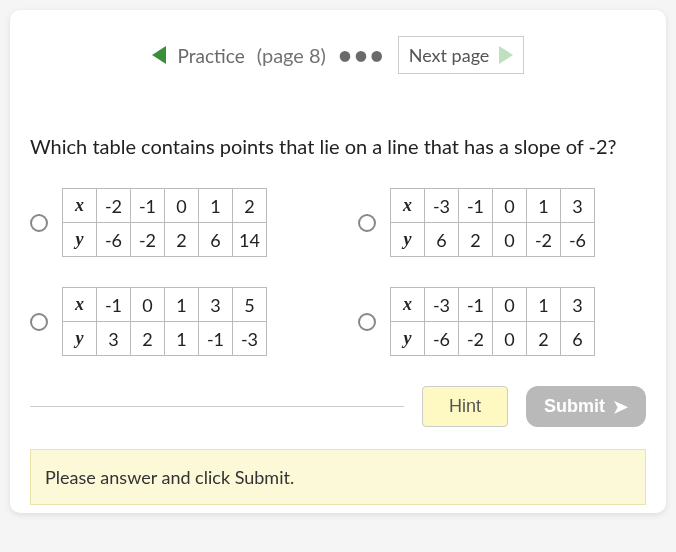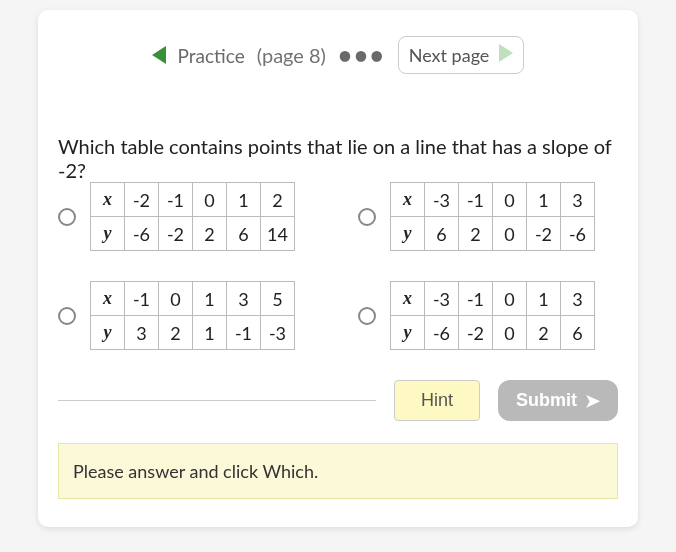--- a/index.html
+++ b/index.html
@@ -5,25 +5,25 @@
   * { box-sizing: border-box; margin: 0; padding: 0; }
   body {
     font-family: 'Lato', 'Helvetica Neue', Arial, sans-serif;
     background: #f5f5f5;
     display: flex;
     justify-content: center;
     align-items: flex-start;
     padding: 10px;
   }
   .card {
-    width: 600px;
+    width: 656px;
     background: #fff;
     border-radius: 10px;
     box-shadow: 0 2px 6px rgba(0,0,0,0.1);
-    padding: 20px 20px 28px 20px;
+    padding: 20px 20px 8px 20px;
     position: relative;
   }
   .topnav {
     display: flex;
     justify-content: center;
     align-items: center;
     gap: 12px;
     margin: 6px 0 60px 0;
   }
   .arrow-left, .arrow-right {
@@ -31,33 +31,34 @@
     border-top: 9px solid transparent;
     border-bottom: 9px solid transparent;
   }
   .arrow-left { border-right: 14px solid #3a8f3a; }
   .arrow-right { border-left: 14px solid #bfe0bf; margin-left: 6px; }
   .practice-label { color: #6a6a6a; font-size: 19px; }
   .page-label { color: #737373; font-size: 20px; }
   .dots { color: #6a6a6a; font-size: 24px; font-weight: bold; letter-spacing: 2px; line-height: 10px; }
   .next-btn {
     border: 1px solid #ccc;
-    border-radius: 8px;
+    border-radius: 0;
     padding: 7px 10px;
     display: flex;
-    align-items: flex-start;
+    align-items: center;
     gap: 4px;
     color: #555;
     font-size: 18px;
     cursor: pointer;
     background: #fff;
   }
   .question {
     font-size: 20px;
     color: #222;
+    margin-bottom: 30px;
   }
   .options {
     display: grid;
     grid-template-columns: 1fr 1fr;
     column-gap: 40px;
     row-gap: 30px;
     margin-bottom: 30px;
   }
   .option {
     display: flex;
@@ -254,15 +255,15 @@
 
   <div class="divider-row">
     <div class="divider-line"></div>
     <button class="hint-btn">Hint</button>
     <button class="submit-btn">
       <span>Submit</span>
       <span class="submit-arrow">➤</span>
     </button>
   </div>
 
-  <div class="prompt-banner">Please answer and click Which.</div>
+  <div class="prompt-banner">Please answer and click Submit.</div>
 
 </div>
 
 </body></html>

